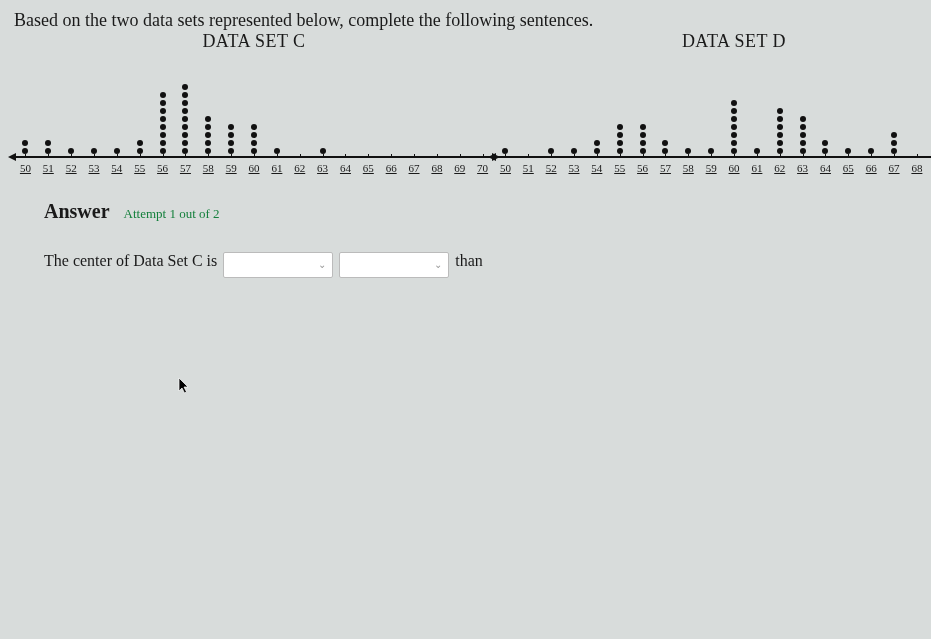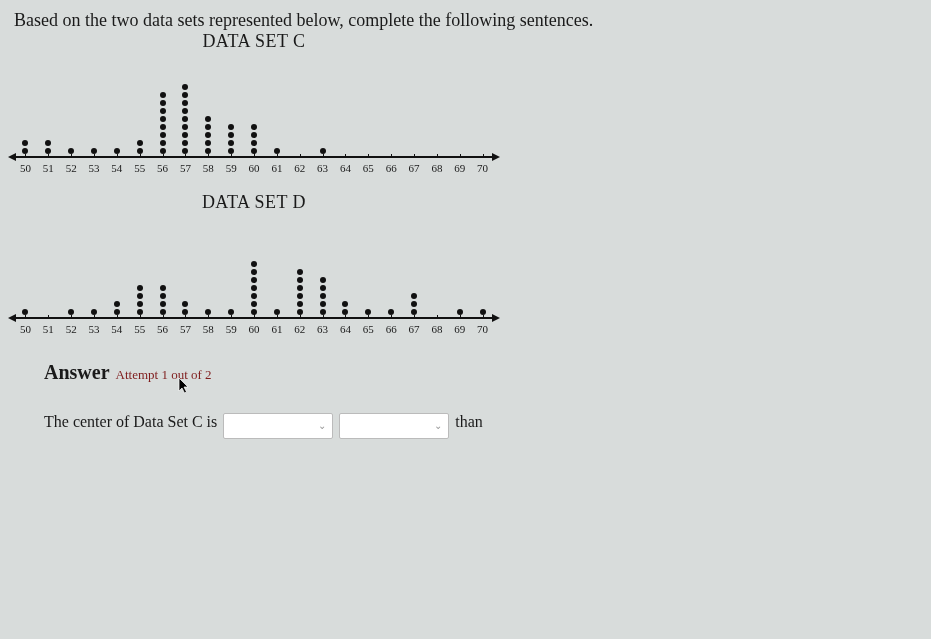--- a/index.html
+++ b/index.html
@@ -10,23 +10,22 @@
       height: 639px;
       padding: 10px 14px;
       color: #1a1a1a;
       overflow: hidden;
     }
     .instruction {
       font-size: 18px;
     }
     .plots-wrap {
       display: flex;
-      flex-direction: column;
-      align-items: flex-start;
-      gap: 18px;
+      flex-direction: row;
+      align-items: center;
     }
     .plot-title {
       font-size: 18px;
       text-align: center;
       margin-bottom: 4px;
       letter-spacing: 0.5px;
     }
     .dotplot {
       position: relative;
     }
@@ -46,20 +45,21 @@
       border-bottom: 4px solid transparent;
     }
     .axis::before { left: -6px; border-right: 8px solid #111; }
     .axis::after { right: -6px; border-left: 8px solid #111; }
     .tick {
       flex: 1;
       text-align: center;
       font-size: 11px;
       padding-top: 4px;
       position: relative;
+      text-decoration: underline;
     }
     .tick::before {
       content: '';
       position: absolute;
       top: -4px;
       left: 50%;
       width: 1px;
       height: 4px;
       background: #111;
     }
@@ -85,21 +85,21 @@
     }
     .answer-section {
       margin-top: 26px;
       padding-left: 30px;
       font-size: 16px;
     }
     .answer-header {
       margin-bottom: 20px;
     }
     .answer-label { font-weight: bold; font-size: 20px; }
-    .attempt { color: #7f1d1d; font-size: 13px; margin-left: 2px; }
+    .attempt { color: #15803d; font-size: 13px; margin-left: 10px; }
     .sentence-row {
       display: flex;
       align-items: flex-end;
       flex-wrap: wrap;
       gap: 6px;
       line-height: 2.2;
     }
     .dropdown {
       display: inline-flex;
       align-items: center;

